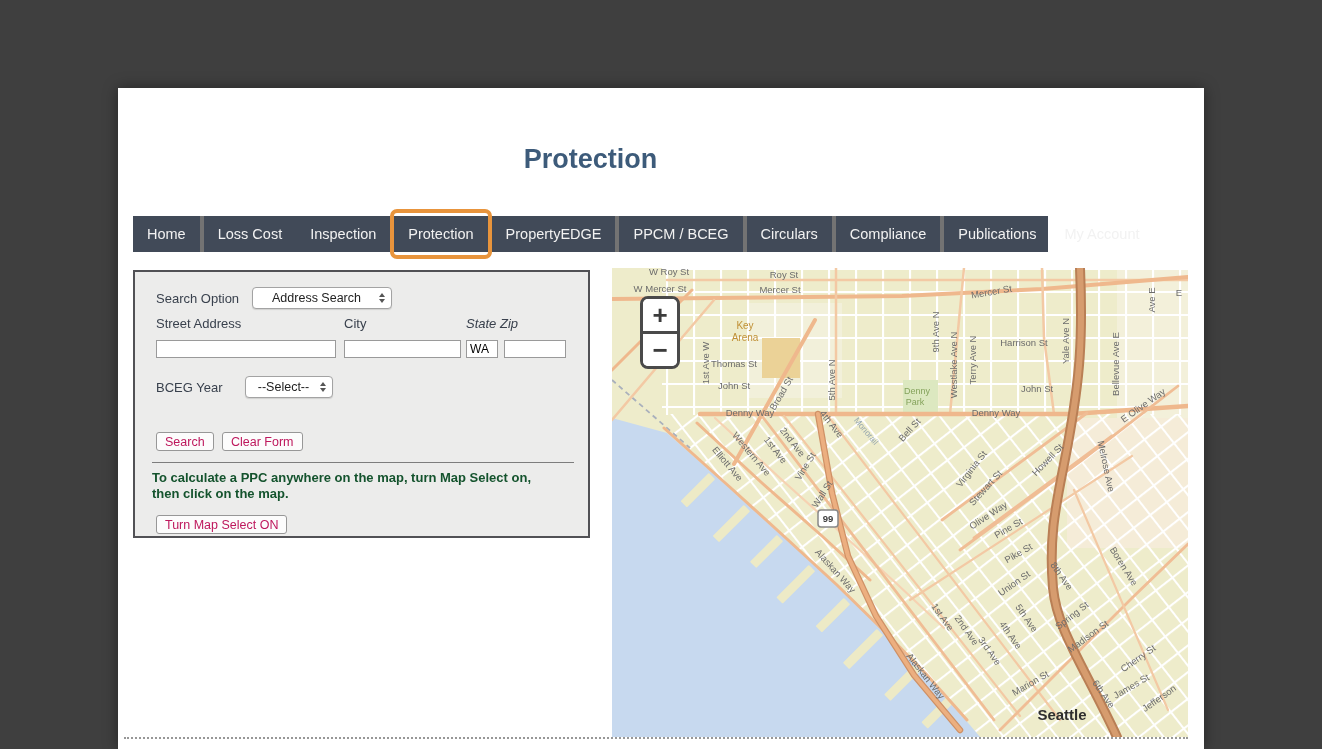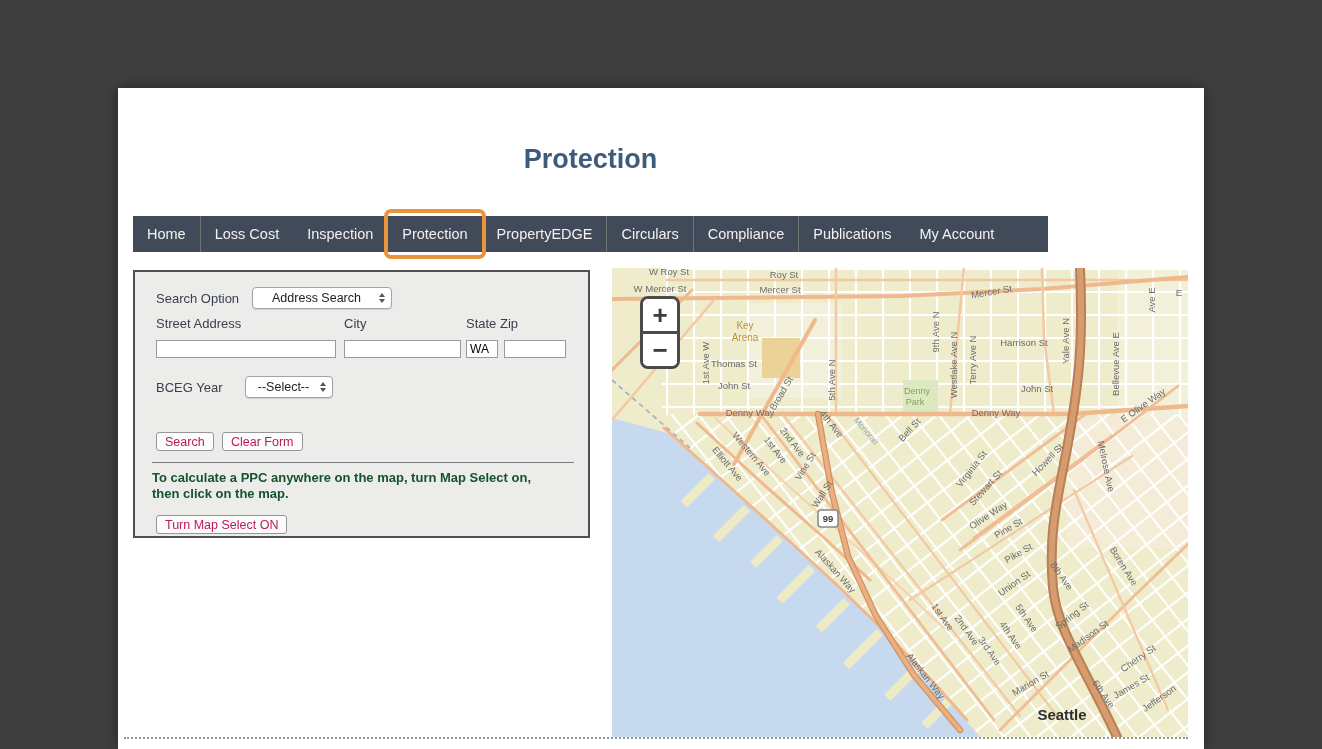--- a/index.html
+++ b/index.html
@@ -18,21 +18,21 @@
   .logo-text{font-size:33px;font-weight:bold;color:var(--brand,#3d5b7a);letter-spacing:.5px;}
   .page-title{
     position:absolute;left:15px;top:56px;width:915px;text-align:center;
     font-size:27px;font-weight:600;color:var(--brand,#3c5a78);
   }
   
   .nav{position:absolute;left:15px;top:128px;width:915px;height:36px;
     background:var(--nav,#414a58);display:flex;}
   .nav-item{position:relative;display:flex;align-items:center;padding:0 14px;
     color:#f2f2f2;font-size:14.5px;cursor:pointer;white-space:nowrap;
-    border-right:1px solid #737373;}
+    border-right:4px solid #737373;}
   .nav-item.no-sep{border-right:none;}
   .nav-item:last-child{border-right:none;}
   .hl-box{position:absolute;left:-4px;right:-4px;top:-7px;bottom:-7px;
     border:4px solid var(--accent,#e8943c);border-radius:7px;pointer-events:none;z-index:5;}
   
   .form-panel{position:absolute;left:15px;top:182px;width:453px;height:264px;
     background:#ececeb;border:2px solid #515155;}
   .form-panel .lbl{position:absolute;font-size:13px;color:#39414d;}
   .fp-abs{position:absolute;}
   .txt{background:#fff;border:1px solid #9a9a9a;height:16px;font-size:12px;
@@ -87,20 +87,23 @@
         <span>Inspection</span>
       </div>
       <div class="nav-item">
         <span>Protection</span>
         <span class="hl-box"></span>
       </div>
       <div class="nav-item">
         <span>PropertyEDGE</span>
       </div>
       <div class="nav-item">
+        <span>PPCM / BCEG</span>
+      </div>
+      <div class="nav-item">
         <span>Circulars</span>
       </div>
       <div class="nav-item">
         <span>Compliance</span>
       </div>
       <div class="nav-item no-sep">
         <span>Publications</span>
       </div>
       <div class="nav-item no-sep">
         <span>My Account</span>
@@ -112,21 +115,21 @@
     <div class="mac-select fp-abs" style="left:117px;top:15px;width:126px;height:20px;">
       <span class="val">Address Search</span>
       <span class="sel-arrows">
           <span class="up"></span>
           <span class="down"></span>
         </span>
     </div>
 
     <span class="lbl" style="left:21px;top:44px;">Street Address</span>
     <span class="lbl" style="left:209px;top:44px;">City</span>
-    <span class="lbl" style="left:331px;top:44px;">State Zip</span>
+    <span class="lbl" style="left:331px;top:44px;font-style:italic;">State Zip</span>
 
     <input class="txt fp-abs" style="left: 21px; top: 68px; width: 172px;" type="text" value="">
     <input class="txt fp-abs" style="left: 209px; top: 68px; width: 109px;" type="text" value="">
     <input class="txt fp-abs" style="left: 331px; top: 68px; width: 24px;" type="text" value="WA">
     <input class="txt fp-abs" style="left: 369px; top: 68px; width: 54px;" type="text" value="">
 
     <span class="lbl" style="left:21px;top:108px;">BCEG Year</span>
     <div class="mac-select fp-abs" style="left:110px;top:104px;width:74px;height:20px;">
       <span class="val">--Select--</span>
       <span class="sel-arrows">

